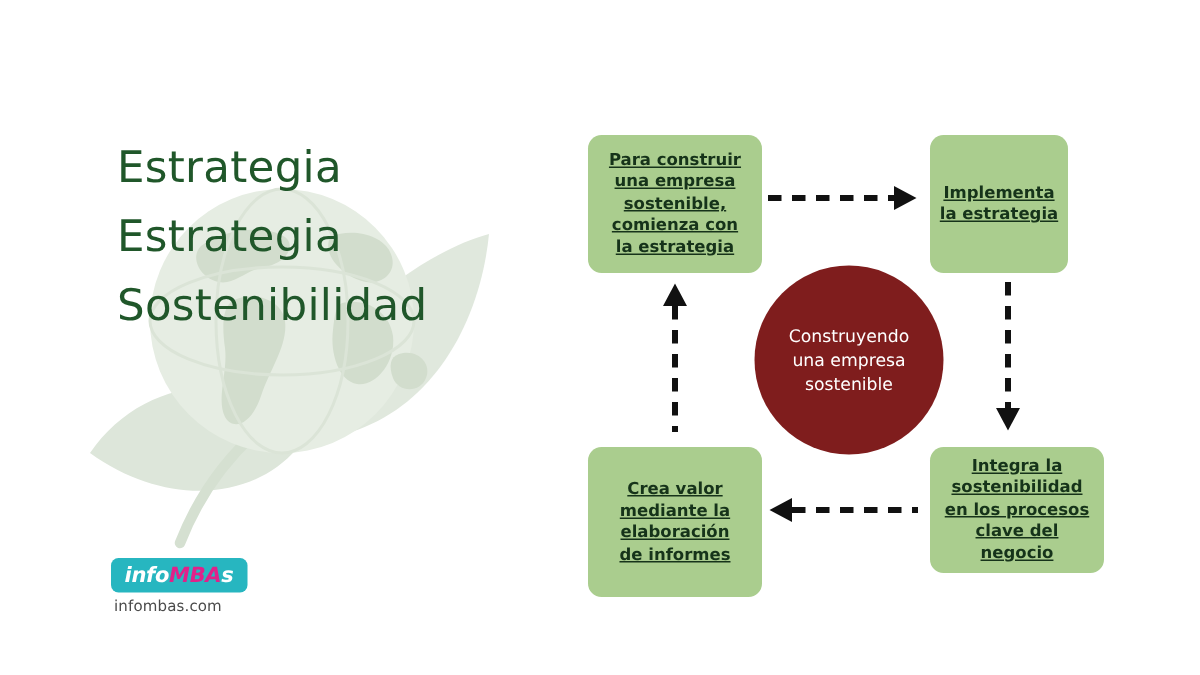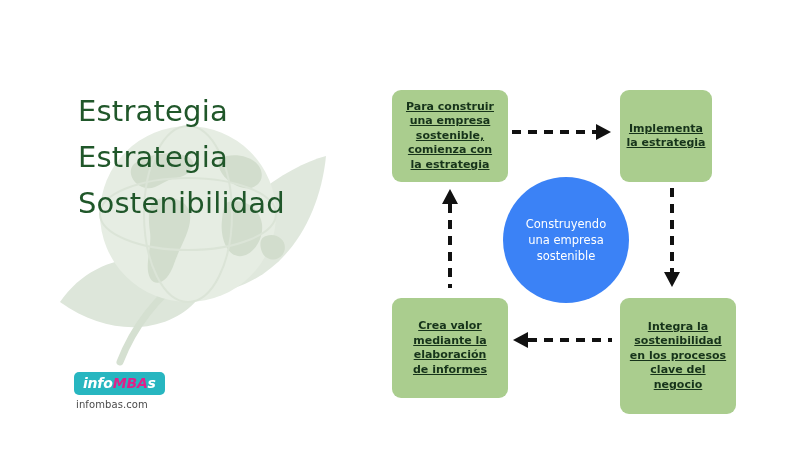--- a/index.html
+++ b/index.html
@@ -109,31 +109,31 @@
     font-size: 11px;
     font-weight: 700;
     line-height: 14.5px;
     color: #16331a;
     white-space: pre-line;
     text-decoration: underline;
   }
 
   #node-tl { left: 12px;  top: 10px;  width: 116px; height: 92px; }
   #node-tr { left: 240px; top: 10px;  width: 92px; height: 92px; }
-  #node-br { left: 240px; top: 218px; width: 116px; height: 116px; }
+  #node-br { left: 240px; top: 218px; width: 116px; height: 84px; }
   #node-bl { left: 12px;  top: 218px; width: 116px; height: 100px; }
 
   #center-circle {
     position: absolute;
     left: 123px;
     top: 97px;
     width: 126px;
     height: 126px;
     border-radius: 50%;
-    background: #3b82f6;
+    background: #7f1d1d;
     display: flex;
     align-items: center;
     justify-content: center;
     text-align: center;
   }
   #center-text {
     font-family: "DejaVu Sans", sans-serif;
     font-size: 11.5px;
     font-weight: 400;
     line-height: 16px;

